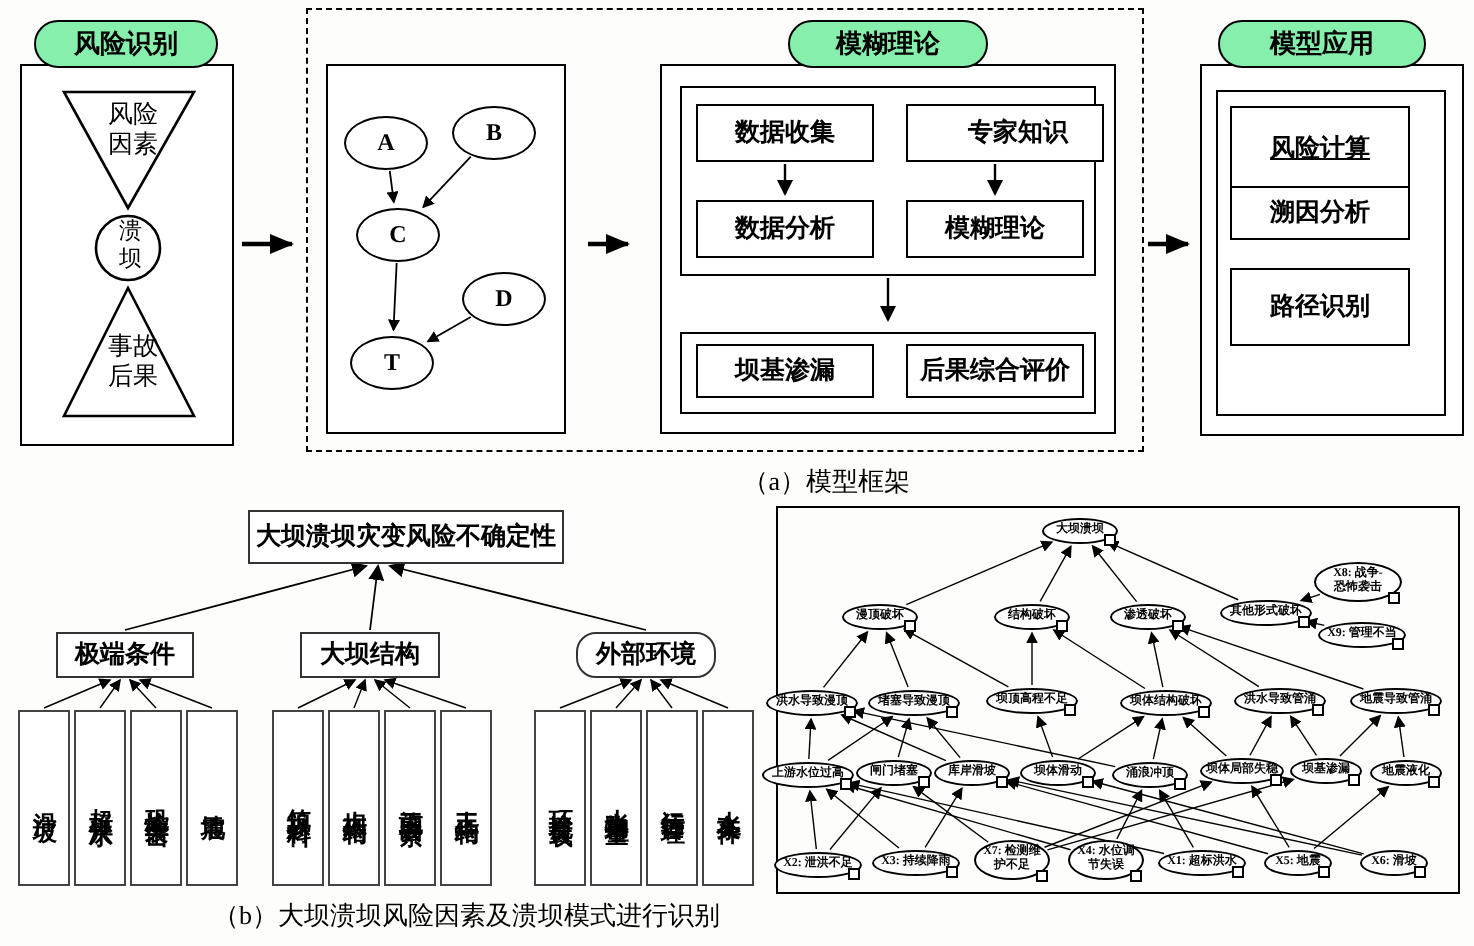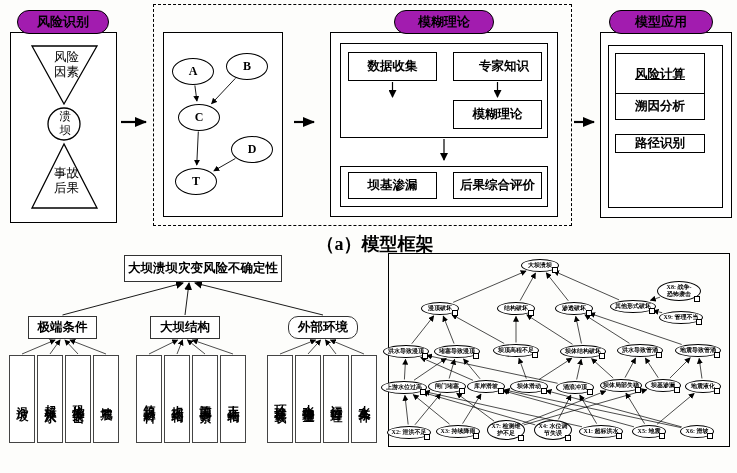--- a/index.html
+++ b/index.html
@@ -2,37 +2,37 @@
 <html><head>
 <meta charset="utf-8">
 <style>
   html,body{margin:0;padding:0;background:#ffffff;}
   #canvas{position:relative;width:737px;height:473px;background:#fdfdfb;overflow:hidden;
           font-family:"Liberation Serif","DejaVu Serif",serif;color:#000;}
   .rect{position:absolute;background:#fff;border:1.5px solid #000;box-sizing:border-box;z-index:1;}
   .inner{position:absolute;background:#fff;border:1px solid #000;box-sizing:border-box;z-index:1;}
   .dashed{position:absolute;border:1.2px dashed #000;box-sizing:border-box;z-index:0;}
   #overlay{position:absolute;left:0;top:0;width:737px;height:473px;z-index:2;pointer-events:none;}
-  .pill{position:absolute;background:#a21caf;border:1.5px solid #000;border-radius:14px;z-index:3;
+  .pill{position:absolute;background:#86efac;border:1.5px solid #000;border-radius:14px;z-index:3;
         display:flex;align-items:center;justify-content:center;font-weight:bold;font-size:13px;box-sizing:border-box;}
   .cell{position:absolute;background:#fff;border:1.4px solid #000;z-index:3;box-sizing:border-box;
         display:flex;align-items:center;justify-content:center;font-weight:bold;font-size:12.5px;}
   .txt{position:absolute;z-index:3;font-weight:normal;text-align:right;}
   .bn-node{position:absolute;background:#fff;border:1.3px solid #000;border-radius:50%;z-index:3;
         display:flex;align-items:center;justify-content:center;font-weight:bold;font-size:12px;box-sizing:border-box;}
   .cat{position:absolute;background:#fff;border:1.5px solid #333;z-index:3;box-sizing:border-box;
         display:flex;align-items:center;justify-content:center;font-weight:bold;font-size:12.5px;}
   .leaf{position:absolute;background:#fff;border:1.5px solid #444;z-index:3;box-sizing:border-box;
         display:flex;align-items:center;justify-content:center;}
   .leaf span{writing-mode:vertical-rl;text-orientation:upright;font-weight:bold;font-size:12px;letter-spacing:2px;}
   .cnode{position:absolute;background:#fff;border:1px solid #000;border-radius:50%;z-index:3;box-sizing:border-box;
         display:flex;align-items:center;justify-content:center;font-weight:bold;font-size:6px;line-height:1.15;
         text-align:center;white-space:pre-line;}
   .cnode::after{content:"";position:absolute;right:0px;bottom:-2px;width:4px;height:4px;background:#fff;border:1px solid #000;}
-  .caption{position:absolute;z-index:3;font-weight:bold;font-size:18px;text-align:center;}
+  .caption{position:absolute;z-index:3;font-weight:normal;font-size:13px;text-align:right;}
   .hgsvg{position:absolute;z-index:2;}
   line.edge{stroke:#000;stroke-width:0.7;}
   line.edge-b{stroke:#000;stroke-width:0.9;}
   line.edge-m{stroke:#000;stroke-width:1.2;}
   line.edge-big{stroke:#000;stroke-width:2.2;}
 </style>
 </head>
 <body>
 
 <div id="canvas">
@@ -56,32 +56,33 @@
       <div class="bn-node" style="left:226px;top:52.5px;width:42px;height:27px;">B</div>
       <div class="bn-node" style="left:178px;top:103.5px;width:42px;height:27px;">C</div>
       <div class="bn-node" style="left:231px;top:135.5px;width:42px;height:27px;">D</div>
       <div class="bn-node" style="left:175px;top:167.5px;width:42px;height:27px;">T</div>
     </div>
 
   <div class="rect" style="left:330px;top:32px;width:228px;height:185px;"></div>
   <div class="pill" style="left:394px;top:10px;width:100px;height:24px;">模糊理论</div>
   <div class="inner" style="left:340px;top:43px;width:208px;height:95px;"></div>
   <div class="cell" style="left:348px;top:52px;width:89px;height:29px;">数据收集</div>
-  <div class="cell" style="left:453px;top:52px;width:89px;height:29px;padding-left:13px;">专家知识</div>
+  <div class="cell" style="left:453px;top:52px;width:99px;height:29px;padding-left:13px;">专家知识</div>
+  <div class="cell" style="left:348px;top:100px;width:89px;height:29px;">数据分析</div>
   <div class="cell" style="left:453px;top:100px;width:89px;height:29px;">模糊理论</div>
   <div class="inner" style="left:340px;top:166px;width:208px;height:41px;"></div>
   <div class="cell" style="left:348px;top:172px;width:89px;height:27px;">坝基渗漏</div>
   <div class="cell" style="left:453px;top:172px;width:89px;height:27px;">后果综合评价</div>
 
   <div class="rect" style="left:600px;top:32px;width:132px;height:186px;"></div>
   <div class="pill" style="left:609px;top:10px;width:104px;height:24px;">模型应用</div>
   <div class="inner" style="left:608px;top:45px;width:115px;height:163px;"></div>
   <div class="cell" style="left:615px;top:53px;width:90px;height:42px;text-decoration:underline;">风险计算</div>
   <div class="cell" style="left:615px;top:93px;width:90px;height:27px;">溯因分析</div>
-  <div class="cell" style="left:615px;top:134px;width:90px;height:19px;">路径识别</div>
+  <div class="cell" style="left:615px;top:134px;width:90px;height:39px;">路径识别</div>
 
   <div class="caption" style="left:295px;top:232px;width:160px;">（a）模型框架</div>
 
   <div class="cat" style="left:124px;top:255px;width:158px;height:27px;font-size:12.5px;">大坝溃坝灾变风险不确定性</div>
   <div id="pb-layer">
       <div class="cat" style="left:28px;top:316px;width:69px;height:23px;">极端条件</div>
       <div class="leaf" style="left:9px;top:355px;width:26px;height:88px;">
         <span>滑坡</span>
       </div>
       <div class="leaf" style="left:37px;top:355px;width:26px;height:88px;">
@@ -113,20 +114,21 @@
       <div class="leaf" style="left:295px;top:355px;width:26px;height:88px;">
         <span>水力物理量</span>
       </div>
       <div class="leaf" style="left:323px;top:355px;width:26px;height:88px;">
         <span>运行管理</span>
       </div>
       <div class="leaf" style="left:351px;top:355px;width:26px;height:88px;">
         <span>水文条件</span>
       </div>
     </div>
+  <div class="caption" style="left:30px;top:449px;width:330px;">（b）大坝溃坝风险因素及溃坝模式进行识别</div>
 
   <div class="inner" style="left:388px;top:253px;width:342px;height:194px;background:transparent;"></div>
   <div id="pc-layer">
       <div class="cnode" style="left:521px;top:258.5px;width:38px;height:13px;">大坝溃坝</div>
       <div class="cnode" style="left:421px;top:301.5px;width:38px;height:13px;">漫顶破坏</div>
       <div class="cnode" style="left:497px;top:301.5px;width:38px;height:13px;">结构破坏</div>
       <div class="cnode" style="left:555px;top:301.5px;width:38px;height:13px;">渗透破坏</div>
       <div class="cnode" style="left:610px;top:299.5px;width:46px;height:13px;">其他形式破坏</div>
       <div class="cnode" style="left:657px;top:281px;width:44px;height:20px;">X8: 战争-
 恐怖袭击</div>

